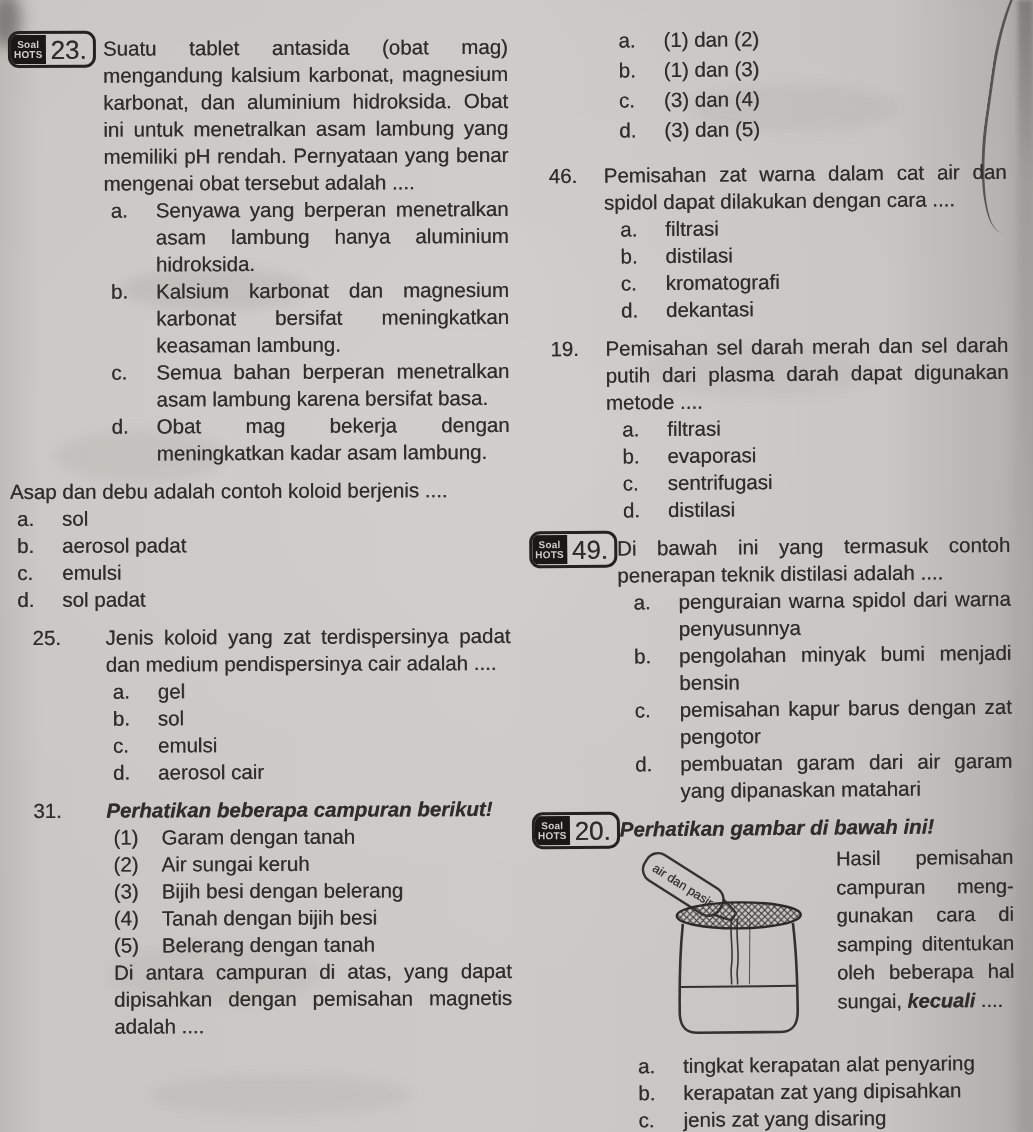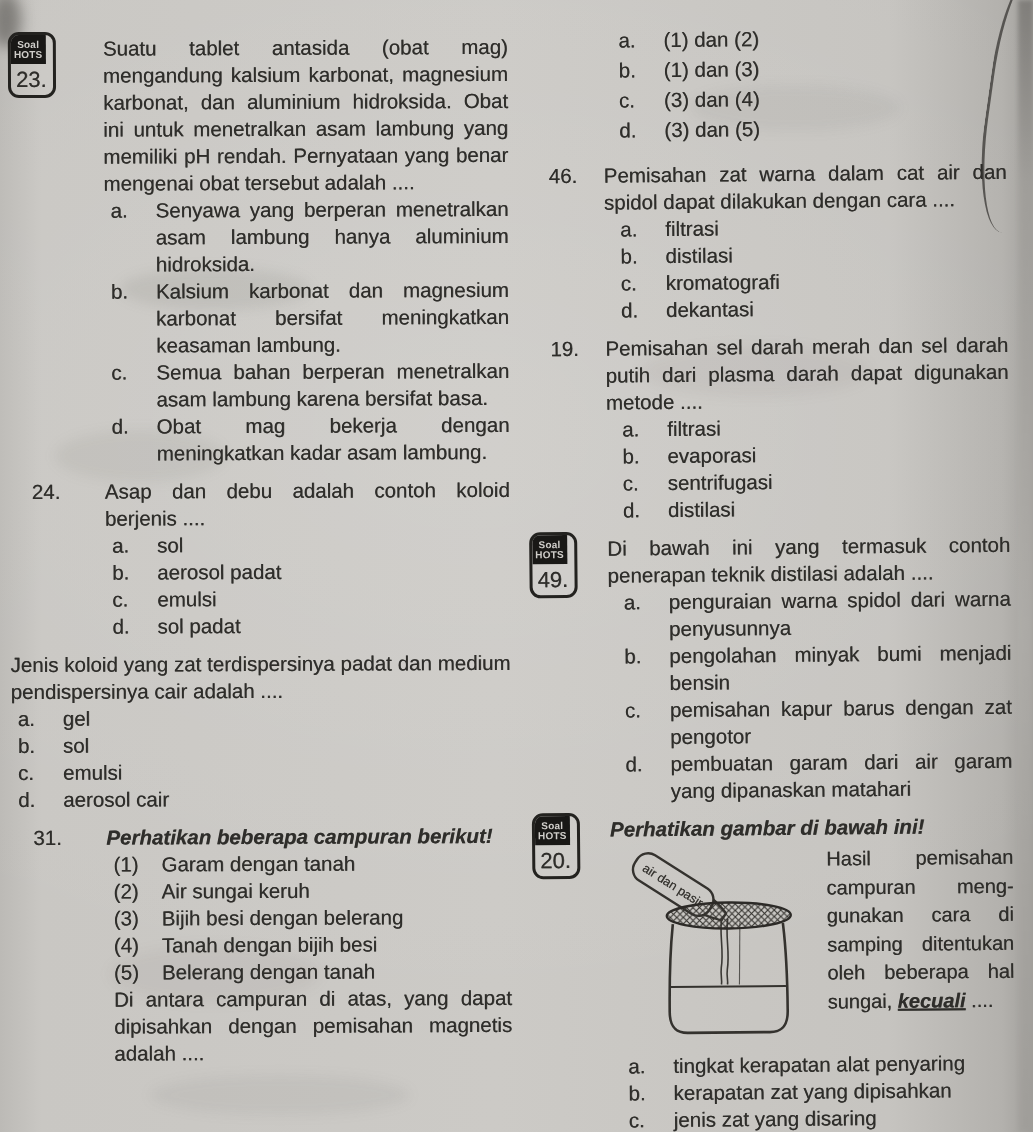--- a/index.html
+++ b/index.html
@@ -41,32 +41,32 @@
   .col-right .opt{margin-left:16px;}
   .item{display:flex;}
   .item-label{flex:0 0 48px;}
   .item-text{flex:1;}
   .tail{text-align:justify;}
   .q26cont .opt{line-height:30px;}
   .q26cont{margin-bottom:16px;}
 
   .q-hots .gutter{padding-left:0;}
   .col-right .q-hots .gutter{flex-basis:78px;margin-left:-21px;}
-  .hots-badge{display:inline-flex;align-items:flex-start;border:3px solid #23221f;border-radius:11px;
-    overflow:hidden;position:relative;top:-8px;background:rgba(255,255,255,0.04);flex-direction:column;}
+  .hots-badge{display:inline-flex;align-items:center;border:3px solid #23221f;border-radius:11px;
+    overflow:hidden;position:relative;top:-8px;background:rgba(255,255,255,0.04);}
   .badge-tab{background:#191816;color:#cfcdc9;font-size:10px;font-weight:bold;line-height:10px;
     padding:5px 3px 4px;text-align:center;letter-spacing:.2px;text-shadow:none;}
   .badge-tab span{display:block;}
-  .badge-num{font-size:22px;line-height:22px;padding:5px 6px 4px 5px;}
+  .badge-num{font-size:26px;line-height:22px;padding:5px 6px 4px 5px;}
 
   .fig-row{display:flex;margin:4px 0 6px 14px;}
   .fig-svg{flex:0 0 190px;}
   .fig-side{flex:1;margin-left:12px;font-size:20px;line-height:28.5px;min-width:0;}
   .jline{text-align:justify;text-align-last:justify;}
-  .kw{font-weight:bold;font-style:italic;text-decoration:underline;}
+  .kw{font-weight:bold;font-style:italic;}
 </style>
 </head>
 <body>
 
 <div class="smudge-tl"></div>
 <div class="edge-right"></div>
 <div class="corner-curve"></div>
 <div class="blot" style="left:120px;top:268px;width:190px;height:42px;background:rgba(108,106,102,.12);"></div>
 <div class="blot" style="left:55px;top:430px;width:170px;height:52px;background:rgba(108,106,102,.09);"></div>
 <div class="blot" style="left:690px;top:85px;width:210px;height:46px;background:rgba(108,106,102,.08);"></div>
@@ -101,23 +101,20 @@
         <span class="opt-text">Semua bahan berperan menetralkan asam lambung karena bersifat basa.</span>
       </div>
       <div class="opt">
         <span class="opt-letter">d.</span>
         <span class="opt-text">Obat mag bekerja dengan meningkatkan kadar asam lambung.</span>
       </div>
     </div>
   </div>
 
   <div class="q">
-    <div class="gutter">
-      <span>24.</span>
-    </div>
     <div class="qbody">
       <div class="stem">Asap dan debu adalah contoh koloid berjenis ....</div>
       <div class="opt">
         <span class="opt-letter">a.</span>
         <span class="opt-text">sol</span>
       </div>
       <div class="opt">
         <span class="opt-letter">b.</span>
         <span class="opt-text">aerosol padat</span>
       </div>
@@ -126,20 +123,23 @@
         <span class="opt-text">emulsi</span>
       </div>
       <div class="opt">
         <span class="opt-letter">d.</span>
         <span class="opt-text">sol padat</span>
       </div>
     </div>
   </div>
 
   <div class="q">
+    <div class="gutter">
+      <span>25.</span>
+    </div>
     <div class="qbody">
       <div class="stem">Jenis koloid yang zat terdispersinya padat dan medium pendispersinya cair adalah ....</div>
       <div class="opt">
         <span class="opt-letter">a.</span>
         <span class="opt-text">gel</span>
       </div>
       <div class="opt">
         <span class="opt-letter">b.</span>
         <span class="opt-text">sol</span>
       </div>

